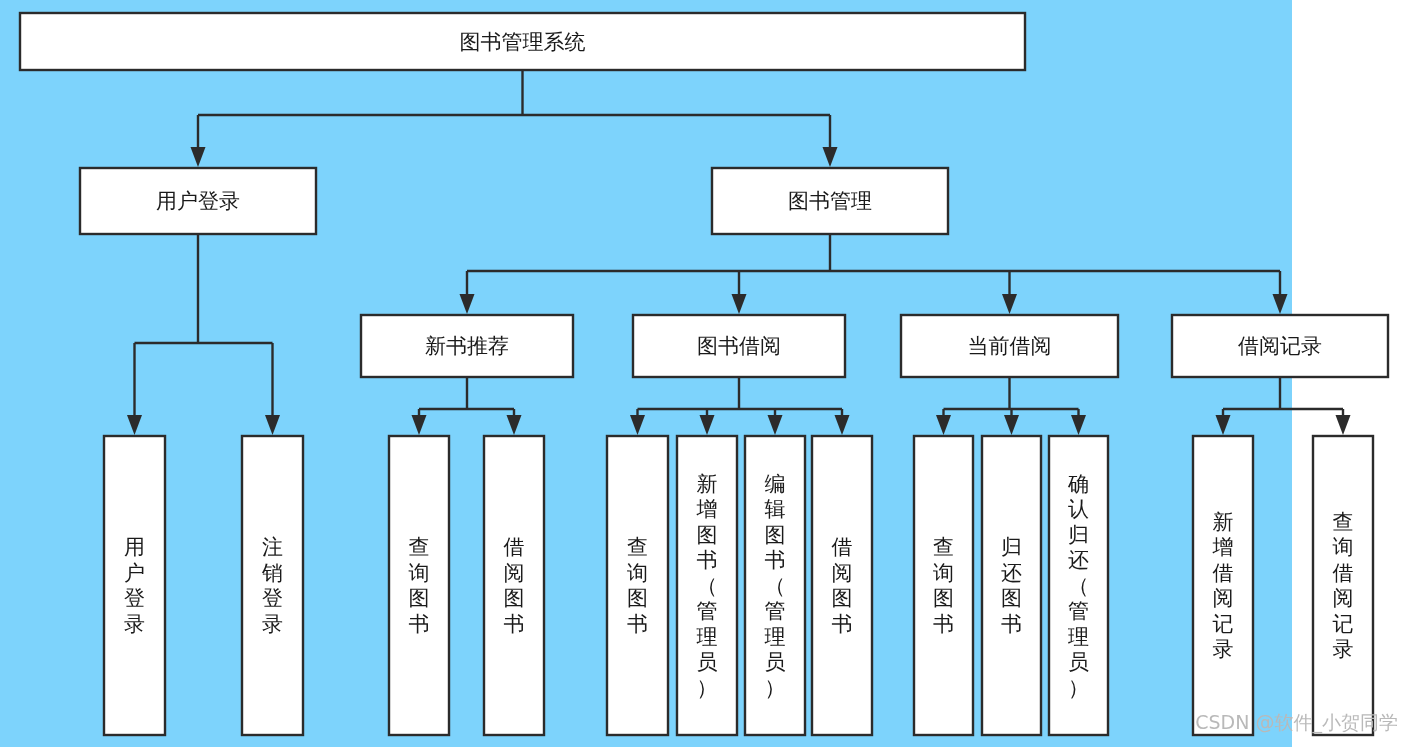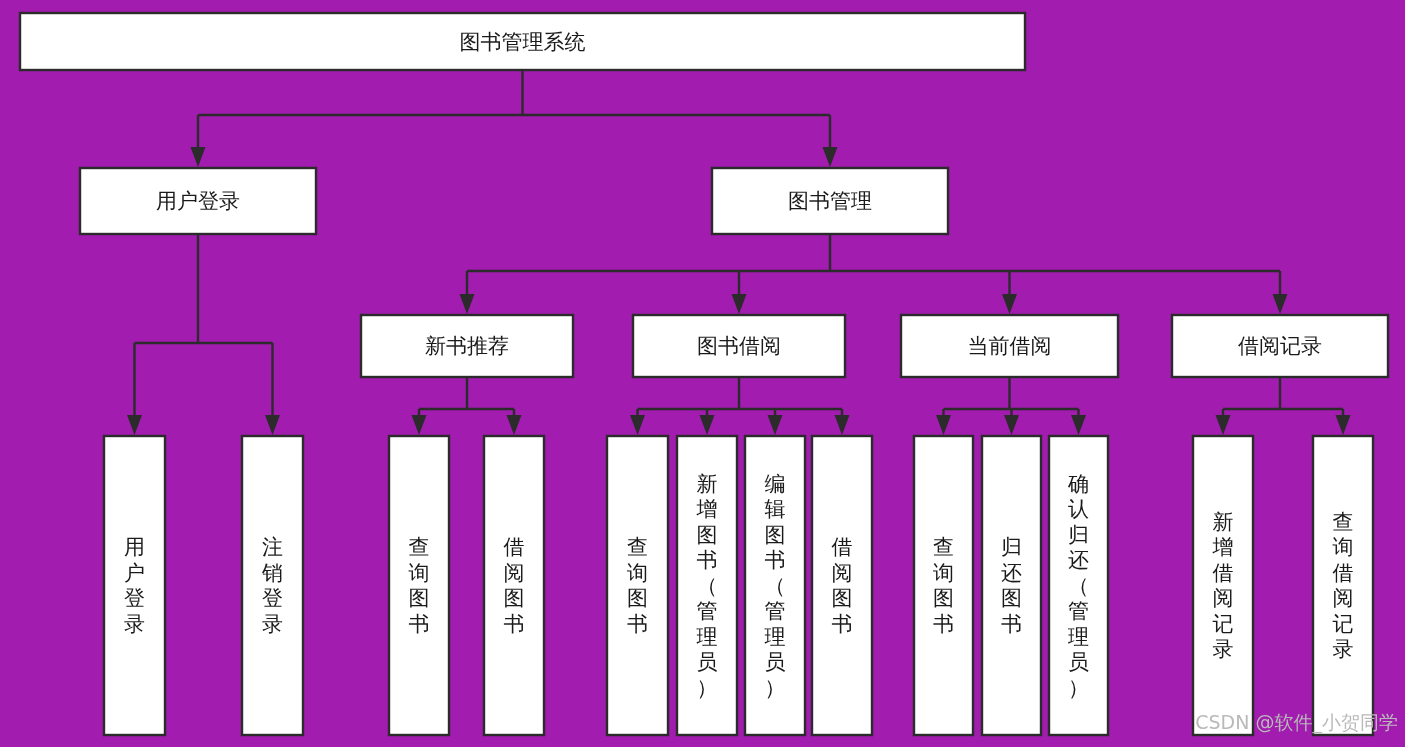--- a/index.html
+++ b/index.html
@@ -8,23 +8,23 @@
     background: #ffffff;
   }
   body {
     width: 1405px;
     height: 747px;
     font-family: "DejaVu Sans", "Liberation Sans", sans-serif;
     overflow: hidden;
   }
   #diagram-root {
     position: relative;
-    width: 1405px;
+    width: 1292px;
     height: 747px;
-    background: #a21caf;
+    background: #7dd3fc;
   }
   svg#tree-svg {
     position: absolute;
     left: 0;
     top: 0;
     width: 1405px;
     height: 747px;
     display: block;
   }
   .node-rect {

